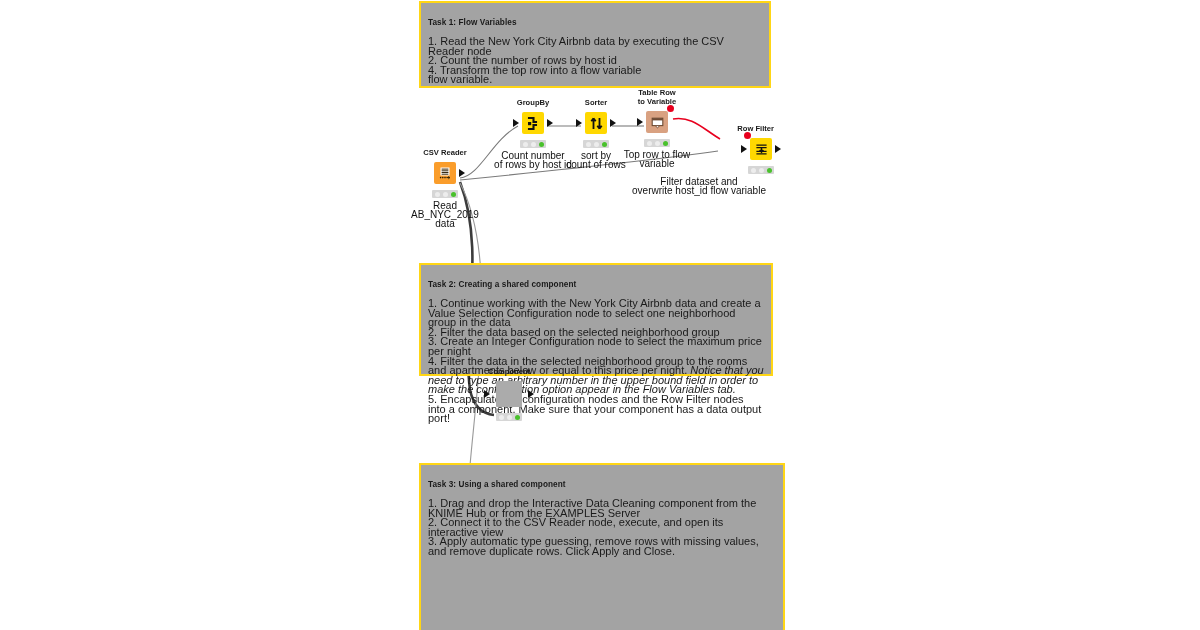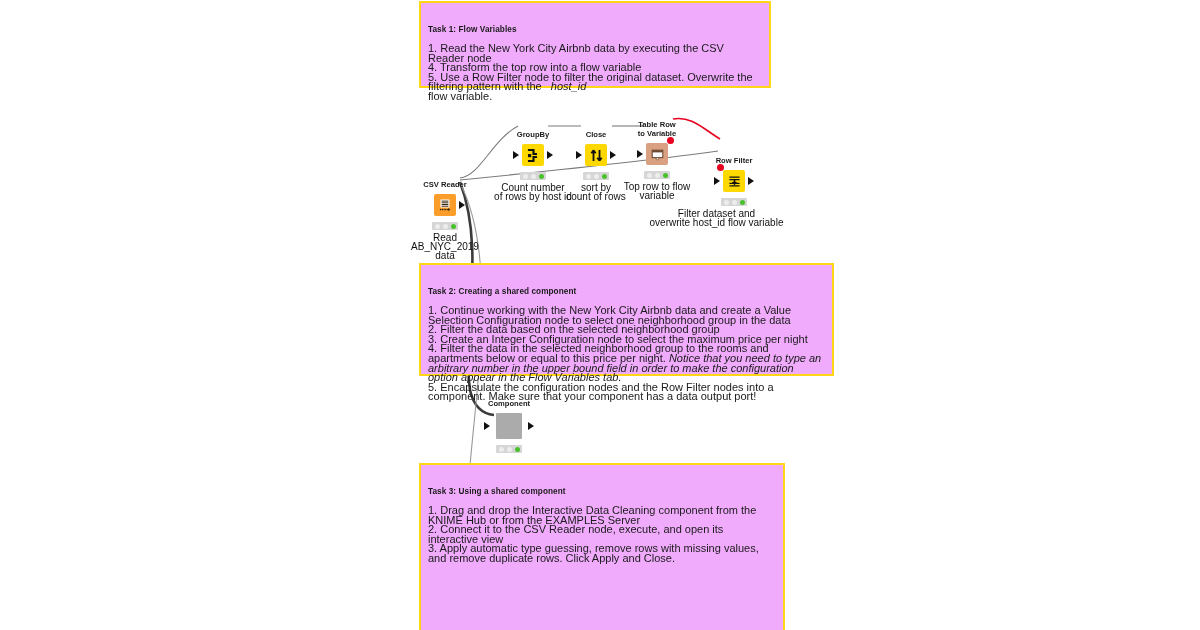--- a/index.html
+++ b/index.html
@@ -12,22 +12,22 @@
   #canvas {
     position: relative;
     width: 1200px; height: 630px;
     background: #ffffff;
   }
   
   .annotation {
     position: absolute;
     box-sizing: border-box;
     border: 2px solid #FFD615;
-    background: #f0abfc;
-    padding: 21px 7px 7px 7px;
+    background: #a3a3a3;
+    padding: 14px 7px 7px 7px;
   }
   .ann-title {
     font-size: 8.2px;
     font-weight: bold;
     color: #1a1a1a;
     line-height: 11px;
     margin-bottom: 9px;
     letter-spacing: 0.01em;
   }
   .ann-body { font-size: 11px; color: #1a1a1a; line-height: 9.6px; }
@@ -47,21 +47,20 @@
     align-items: center;
   }
   .node-title {
     font-size: 7.6px;
     font-weight: bold;
     color: #1a1a1a;
     line-height: 9.2px;
     text-align: center;
     margin-bottom: 3px;
     white-space: pre-line;
-    margin-top: 32px;
   }
   .node-body {
     position: relative;
     width: 26px; height: 26px;
     display: flex; align-items: center; justify-content: center;
   }
   .node-icon {
     width: 22px; height: 22px;
     border-radius: 2px;
     display: flex; align-items: center; justify-content: center;
@@ -140,27 +139,27 @@
 
     <path d="M460,182 C486,250 462,330 470,390 C474,408 484,414 494,415" fill="none" stroke="#3b3b3b" stroke-width="2.6"></path>
 
     <path d="M460,183 C500,260 474,400 468,490 C463,540 486,562 508,566" fill="none" stroke="#9a9a9a" stroke-width="1.1"></path>
   </svg>
 
   <div class="annotation" style="left:419px; top:1px; width:352px; height:87px;">
     <div class="ann-title">Task 1: Flow Variables</div>
     <div class="ann-body">
       <div class="ann-line">1. Read the New York City Airbnb data by executing the CSV Reader node</div>
+      <div class="ann-line">2. Count the number of rows by host id</div>
       <div class="ann-line">4. Transform the top row into a flow variable</div>
-      <div class="ann-line"><span>5. Use a Row Filter node to filter the original dataset. Overwrite the filtering pattern with the </span><span class="sp"></span><em>host_id</em></div>
       <div class="ann-line">flow variable.</div>
     </div>
   </div>
 
-  <div class="annotation" style="left:419px; top:263px; width:415px; height:113px;">
+  <div class="annotation" style="left:419px; top:263px; width:354px; height:113px;">
     <div class="ann-title">Task 2: Creating a shared component</div>
     <div class="ann-body">
       <div class="ann-line">1. Continue working with the New York City Airbnb data and create a Value Selection Configuration node to select one neighborhood group in the data</div>
       <div class="ann-line">2. Filter the data based on the selected neighborhood group</div>
       <div class="ann-line">3. Create an Integer Configuration node to select the maximum price per night</div>
       <div class="ann-line"><span>4. Filter the data in the selected neighborhood group to the rooms and apartments below or equal to this price per night. </span><em>Notice that you need to type an arbitrary number in the upper bound field in order to make the configuration option appear in the Flow Variables tab.</em></div>
       <div class="ann-line">5. Encapsulate the configuration nodes and the Row Filter nodes into a component. Make sure that your component has a data output port!</div>
     </div>
   </div>
 
@@ -215,21 +214,21 @@
     <div class="status">
       <span class="lamp off"></span>
       <span class="lamp off"></span>
       <span class="lamp green"></span>
     </div>
     <div class="node-caption">Count number
 of rows by host id</div>
   </div>
 
   <div class="node" style="left:556px; top:98px;">
-    <div class="node-title">Close</div>
+    <div class="node-title">Sorter</div>
     <div class="node-body">
       <div class="node-icon icon-yellow">
         <svg class="glyph" width="15" height="15" viewBox="0 0 15 15" aria-hidden="true">
           <path d="M4.5,13 L4.5,2.5 M4.5,2.2 L2.3,5.2 M4.5,2.2 L6.7,5.2" stroke="#111" stroke-width="1.8" fill="none"></path>
           <path d="M10.5,2 L10.5,12.5 M10.5,12.8 L8.3,9.8 M10.5,12.8 L12.7,9.8" stroke="#111" stroke-width="1.8" fill="none"></path>
         </svg>
       </div>
       <span class="port port-in"></span>
       <span class="port port-out"></span>
     </div>
@@ -258,21 +257,21 @@
     </div>
     <div class="status">
       <span class="lamp off"></span>
       <span class="lamp off"></span>
       <span class="lamp green"></span>
     </div>
     <div class="node-caption">Top row to flow
 variable</div>
   </div>
 
-  <div class="node" style="left:694px; top:124px;">
+  <div class="node" style="left:694px; top:124px;align-items:flex-end;">
     <div class="node-title">Row Filter</div>
     <div class="node-body">
       <div class="node-icon icon-yellow">
         <svg class="glyph" width="15" height="15" viewBox="0 0 15 15" aria-hidden="true">
           <path d="M2.4,3.2 L12.6,3.2 M2.4,5.6 L12.6,5.6 M2.4,9.4 L12.6,9.4 M2.4,11.8 L12.6,11.8" stroke="#111" stroke-width="1.3"></path>
           <path d="M7.5,5.2 L7.5,9.8 M5.6,8.0 L7.5,10.1 L9.4,8.0" stroke="#111" stroke-width="1.5" fill="none"></path>
         </svg>
       </div>
       <span class="port port-in"></span>
       <span class="port port-out"></span>

